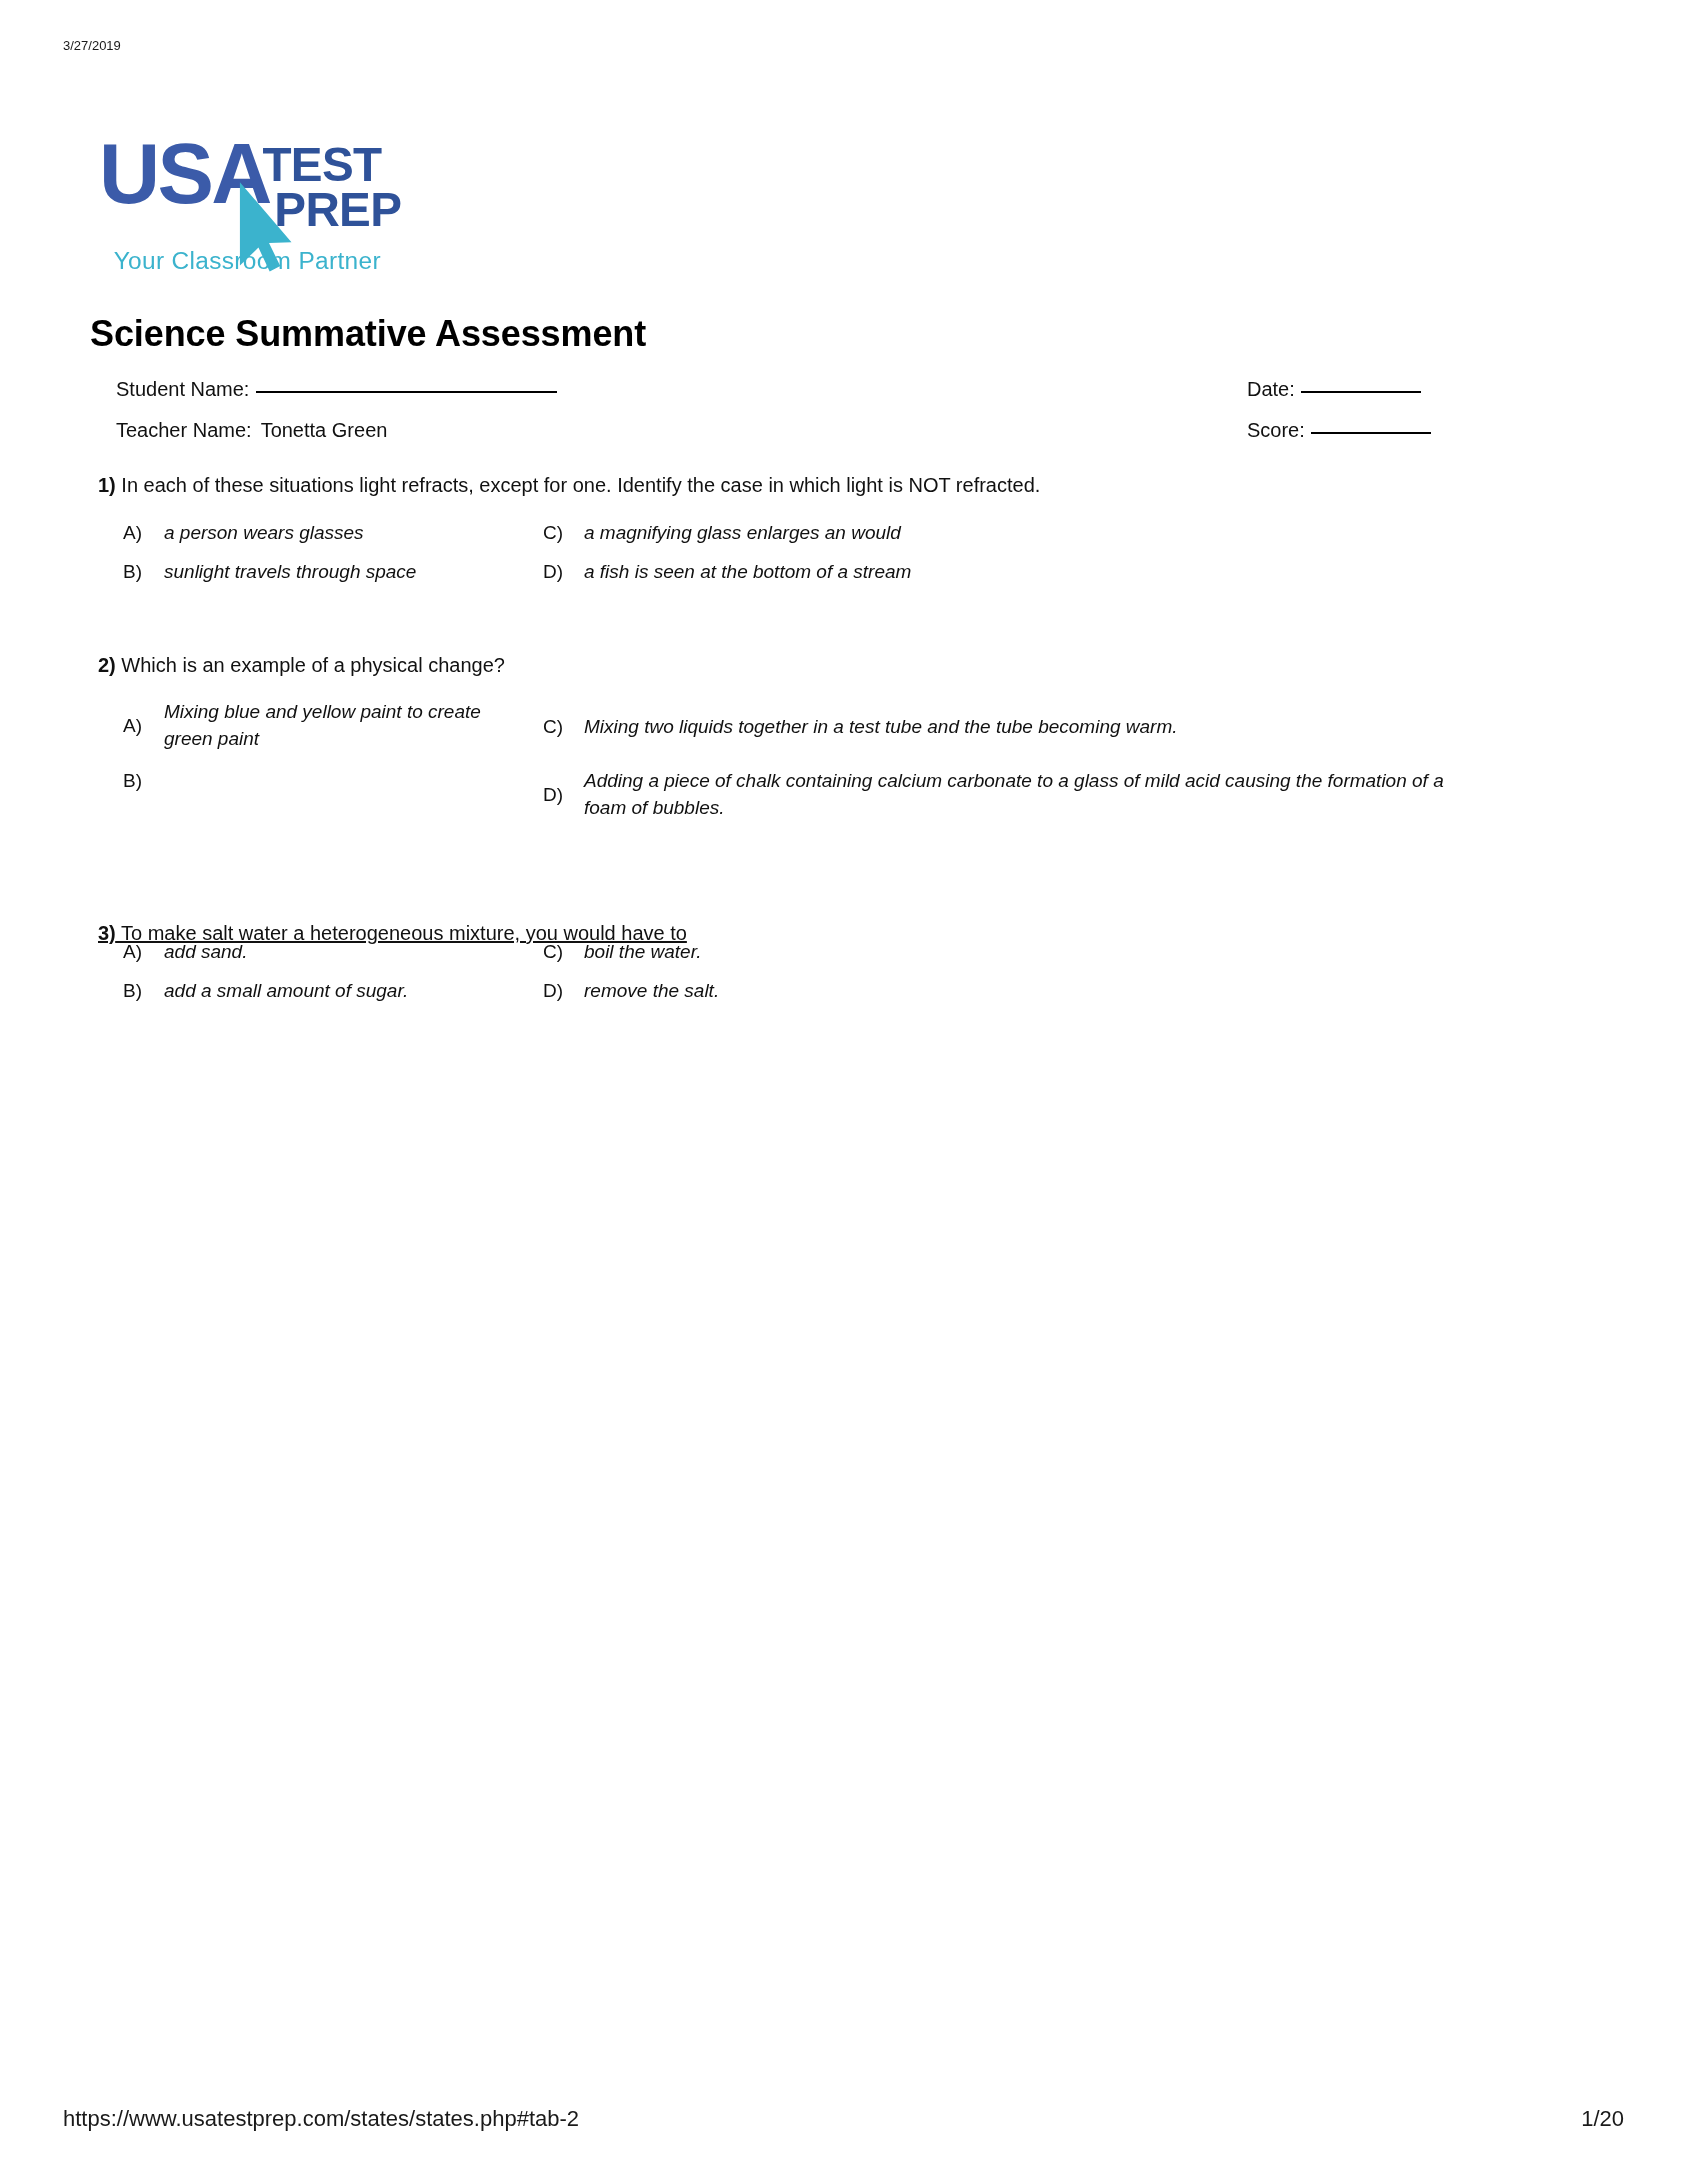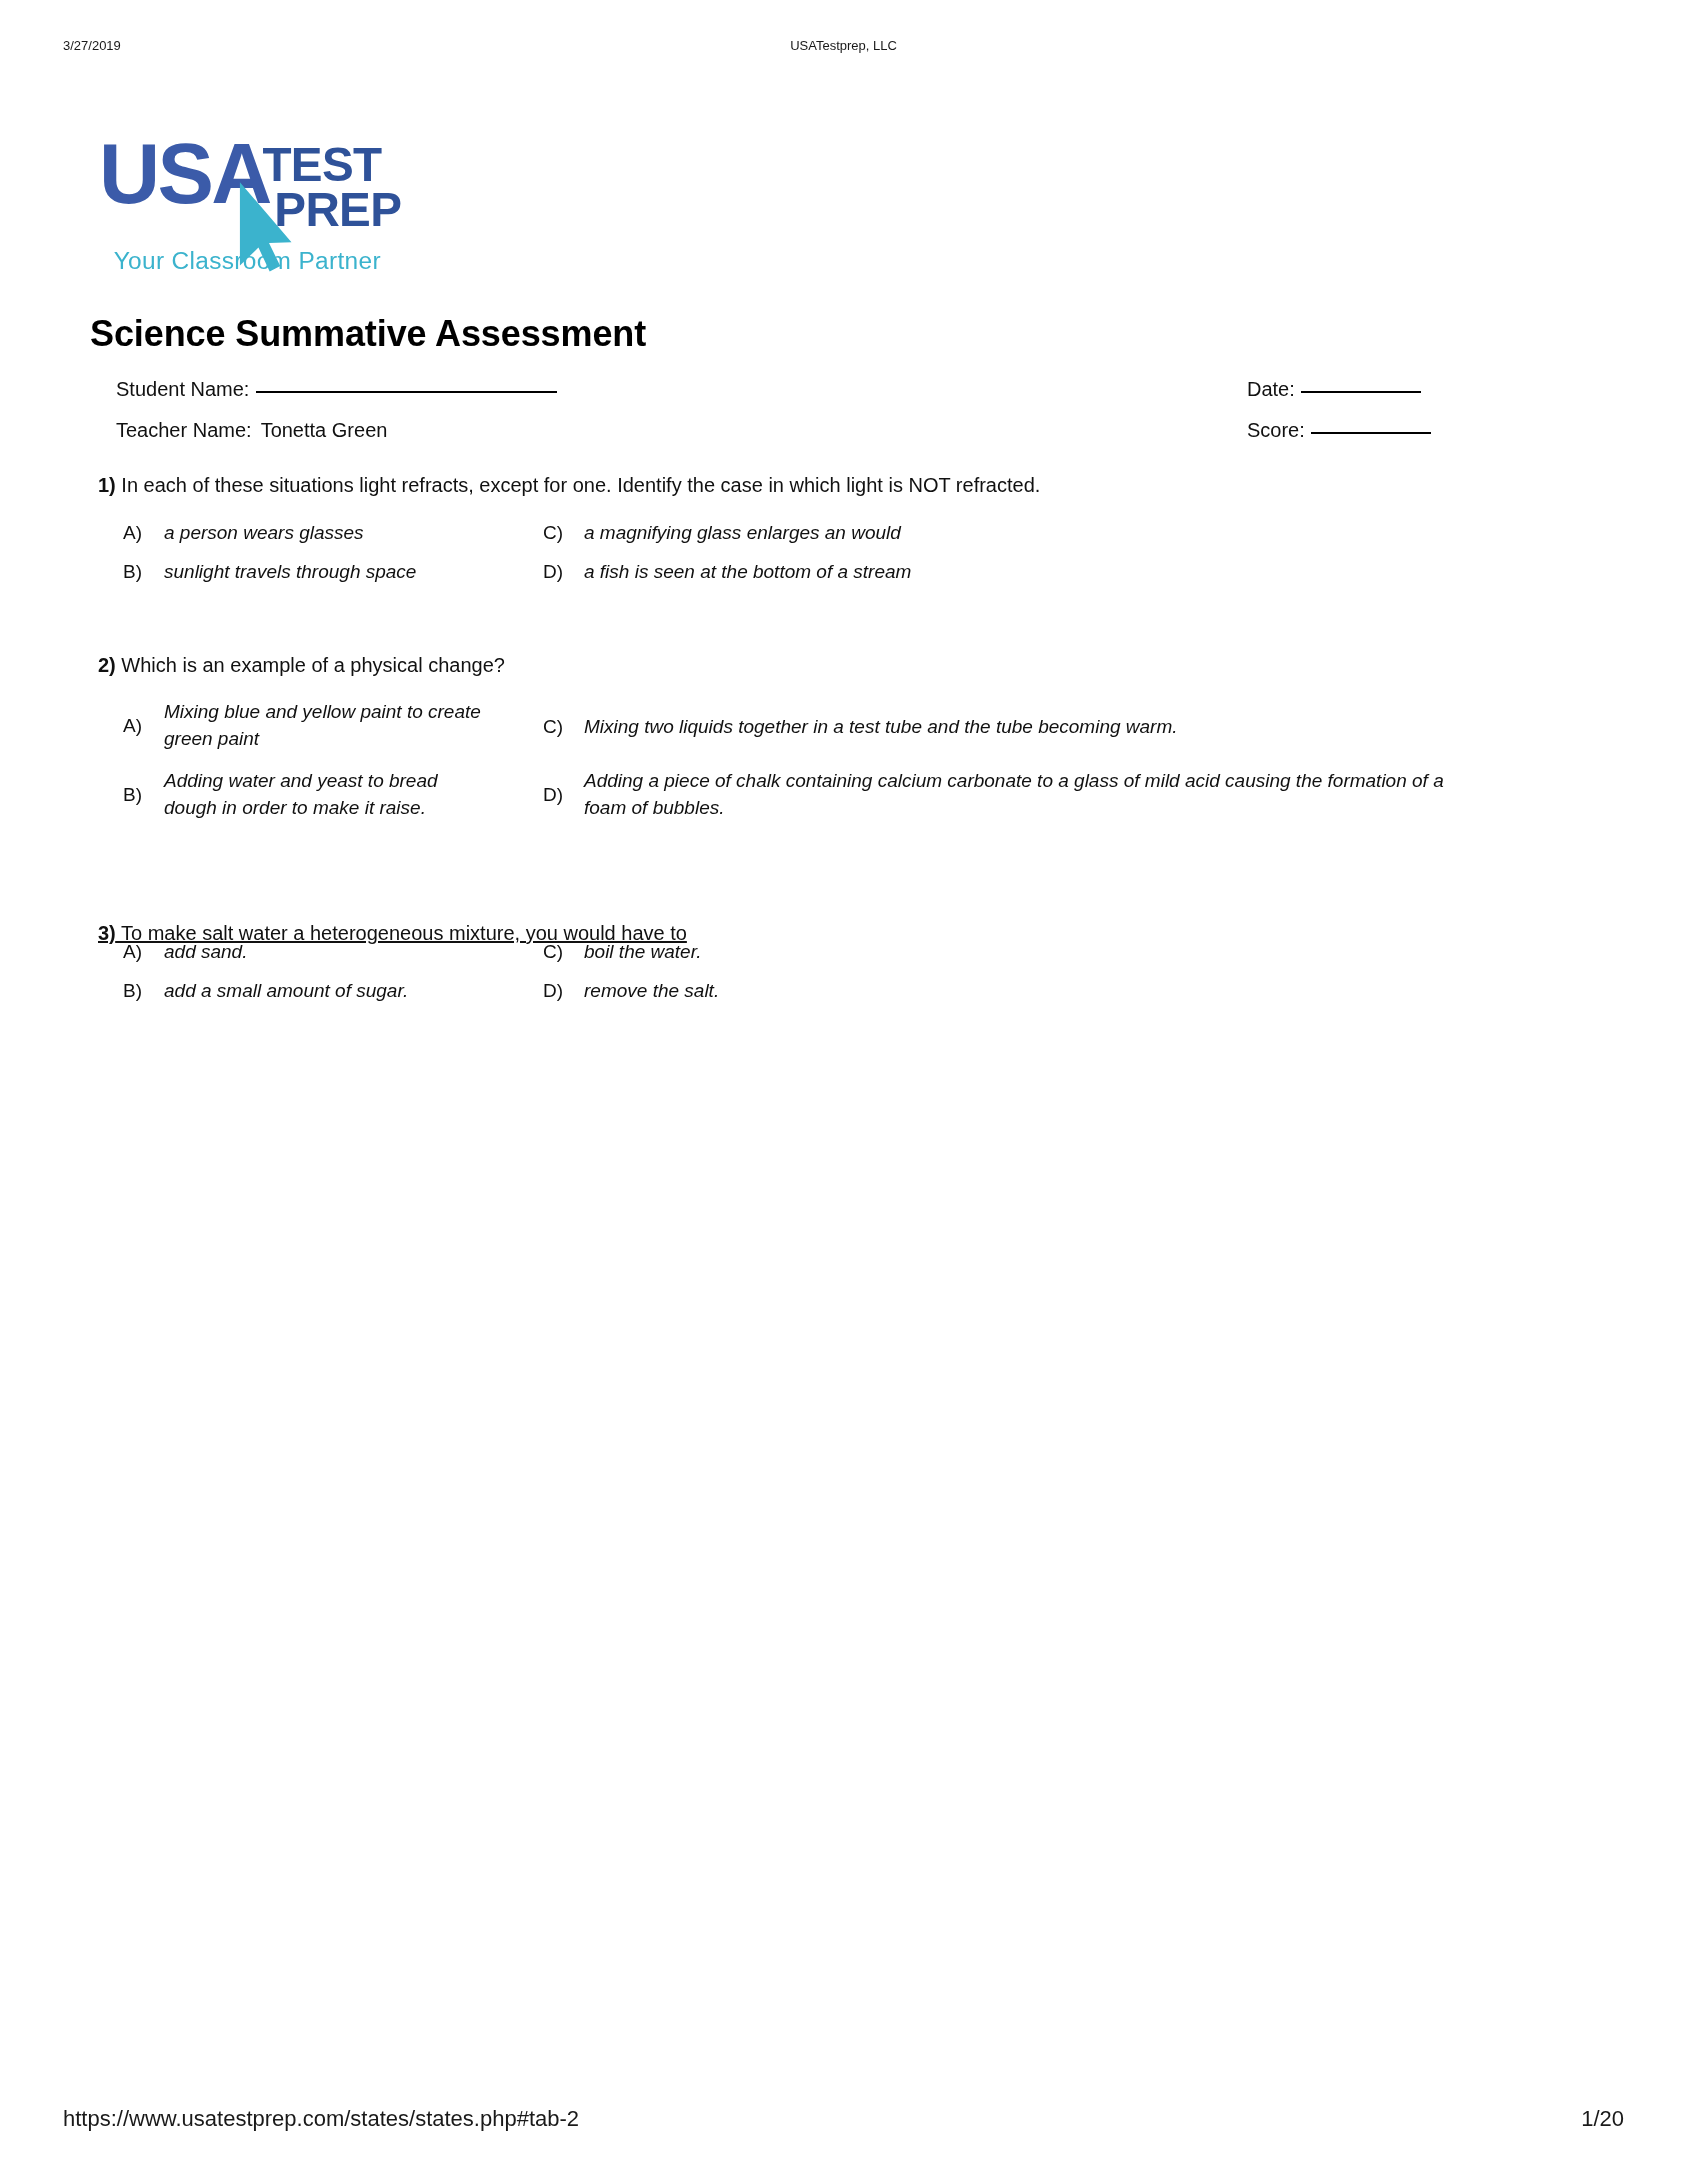--- a/index.html
+++ b/index.html
@@ -182,21 +182,20 @@
     white-space: nowrap;
   }
 </style>
 </head>
 <body>
 
 <div class="page">
 
   <div class="print-header">
     <span class="ph-date">3/27/2019</span>
-    <span class="ph-title">USATestprep, LLC</span>
   </div>
 
   <div class="logo-block">
     <svg class="logo-svg" width="344" height="162" viewBox="0 0 520 245" xmlns="http://www.w3.org/2000/svg">
 
       <text x="0" y="128" font-family="Liberation Sans, sans-serif" font-size="128" font-weight="bold" fill="#3b5ba9" letter-spacing="-4">USA</text>
 
       <text x="247" y="96" font-family="Liberation Sans, sans-serif" font-size="72" font-weight="bold" fill="#2f5299" letter-spacing="-1">TEST</text>
 
       <text x="265" y="163" font-family="Liberation Sans, sans-serif" font-size="72" font-weight="bold" fill="#2f5299" letter-spacing="-1">PREP</text>
@@ -263,21 +262,20 @@
       <span class="q-num">2)</span>
       <span class="q-stem-text">Which is an example of a physical change?</span>
     </div>
     <div class="choices">
       <div class="choice col-left" style="top:698px;">
         <span class="letter">A)</span>
         <span class="ctext">Mixing blue and yellow paint to create green paint</span>
       </div>
       <div class="choice col-left" style="top:767px;">
         <span class="letter">B)</span>
-        <span class="ctext">Adding water and yeast to bread dough in order to make it raise.</span>
       </div>
       <div class="choice col-right" style="top:713px;">
         <span class="letter">C)</span>
         <span class="ctext">Mixing two liquids together in a test tube and the tube becoming warm.</span>
       </div>
       <div class="choice col-right" style="top:767px;">
         <span class="letter">D)</span>
         <span class="ctext">Adding a piece of chalk containing calcium carbonate to a glass of mild acid causing the formation of a foam of bubbles.</span>
       </div>
     </div>

